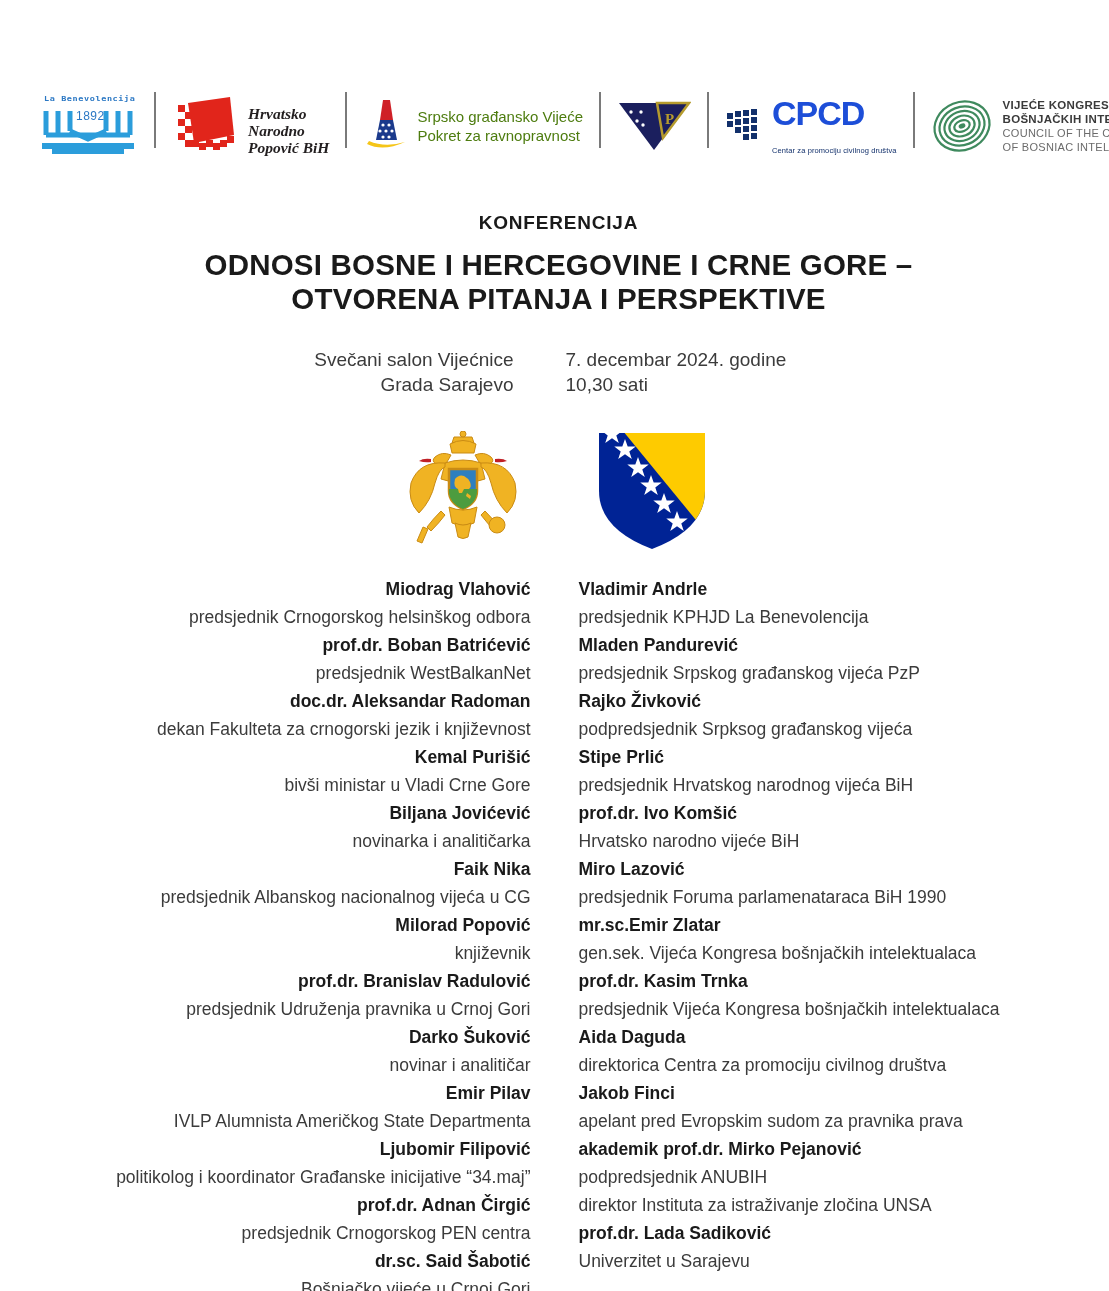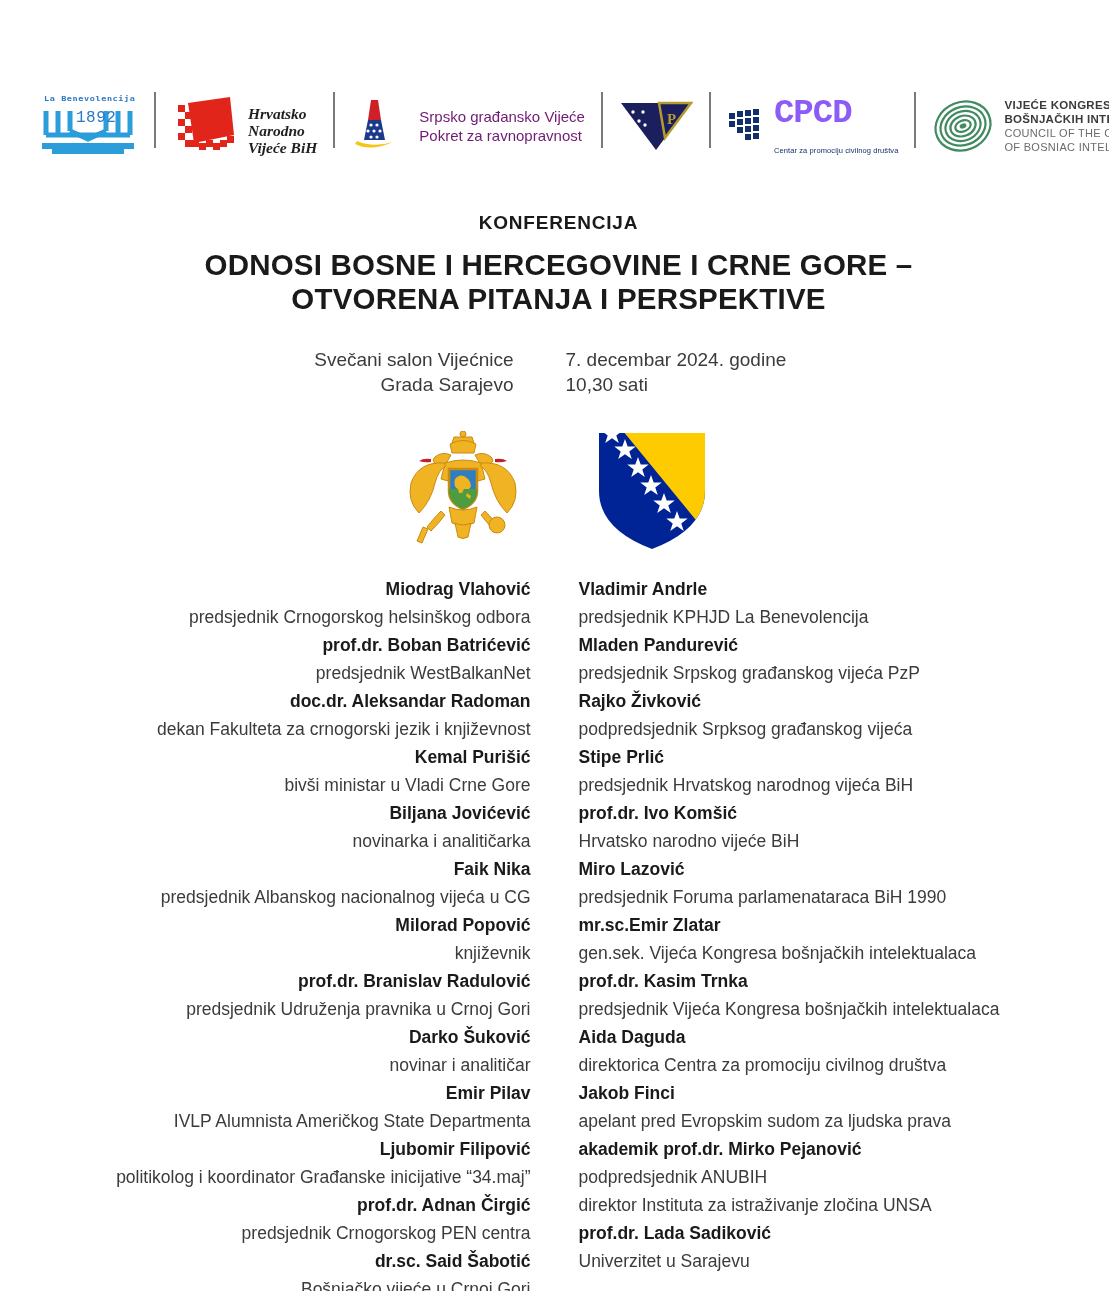--- a/index.html
+++ b/index.html
@@ -43,58 +43,58 @@
   .lb-title {
     position: absolute; top: 0; left: 6px;
     font-size: 8.5px; letter-spacing: 0.6px;
     color: #2b78c4; font-weight: 700;
     font-family: "DejaVu Sans Mono", monospace;
     white-space: nowrap;
     transform: scaleY(0.9);
   }
   .lb-year {
     position: absolute; top: 16px; left: 38px;
-    font-size: 16px; color: #2b78c4;
-    font-family: Liberation Mono, monospace;
+    font-size: 12px; color: #2b78c4;
+    font-family: Liberation Sans, sans-serif;
     letter-spacing: 0.5px;
   }
 
   
   .hnv-text {
     font-family: "Liberation Serif", serif;
     font-weight: 700;
     font-style: italic;
     font-size: 15.5px;
     line-height: 17px;
     color: #231f20;
     margin-left: 10px;
     white-space: nowrap;
     margin-top: 8px;
   }
 
   
   .sgv-text {
     font-size: 15px;
     line-height: 19px;
-    color: #701a75;
-    margin-left: 22px;
+    color: #4d7c0f;
+    margin-left: 8px;
     white-space: nowrap;
   }
 
   
   .tri-emblem { width: 74px; height: 52px; }
 
   
   .cpcd-wrap { display:flex; align-items:center; margin-left: 0; }
   .cpcd-letters {
-    font-family: Liberation Mono, monospace;
+    font-family: Liberation Sans, sans-serif;
     font-weight: 700;
     font-size: 34px;
     letter-spacing: -1px;
-    color: #8b5cf6;
+    color: #1d4ed8;
     line-height: 32px;
   }
   .cpcd-sub {
     font-size: 7.5px;
     color: #12306b;
     letter-spacing: 0.1px;
     white-space: nowrap;
     margin-top: 17px;
   }
 
@@ -199,21 +199,21 @@
           <rect x="27" y="48" width="7" height="7"></rect>
         <rect x="34" y="45" width="7" height="7"></rect>
           <rect x="41" y="48" width="7" height="7"></rect>
         <rect x="48" y="45" width="7" height="7"></rect>
           <rect x="55" y="41" width="7" height="7"></rect>
       </g>
     </svg>
     <div class="hnv-text">
       <div>Hrvatsko</div>
       <div>Narodno</div>
-      <div>Vijeće BiH</div>
+      <div>Popović BiH</div>
     </div>
   </div>
 
   <div class="logo-divider"></div>
 
   <div class="logo-cell">
     <svg width="46" height="60" viewBox="0 0 46 60">
       <path d="M20 4 L27 4 L30 24 L17 24 Z" fill="#cf2027"></path>
       <path d="M17 24 L30 24 L34 44 L13 44 Z" fill="#1b3a8c"></path>
       <g fill="#ffffff">
@@ -466,21 +466,21 @@
     <div>
       <div class="sp-name">prof.dr. Kasim Trnka</div>
       <div class="sp-role">predsjednik Vijeća Kongresa bošnjačkih intelektualaca</div>
     </div>
     <div>
       <div class="sp-name">Aida Daguda</div>
       <div class="sp-role">direktorica Centra za promociju civilnog društva</div>
     </div>
     <div>
       <div class="sp-name">Jakob Finci</div>
-      <div class="sp-role">apelant pred Evropskim sudom za ljudska prava</div>
+      <div class="sp-role">apelant pred Evropskim sudom za pravnika prava</div>
     </div>
     <div>
       <div class="sp-name">akademik prof.dr. Mirko Pejanović</div>
       <div class="sp-role">podpredsjednik ANUBIH</div>
     </div>
     <div>
       <div class="sp-role">direktor Instituta za istraživanje zločina UNSA</div>
     </div>
     <div>
       <div class="sp-name">prof.dr. Lada Sadiković</div>

